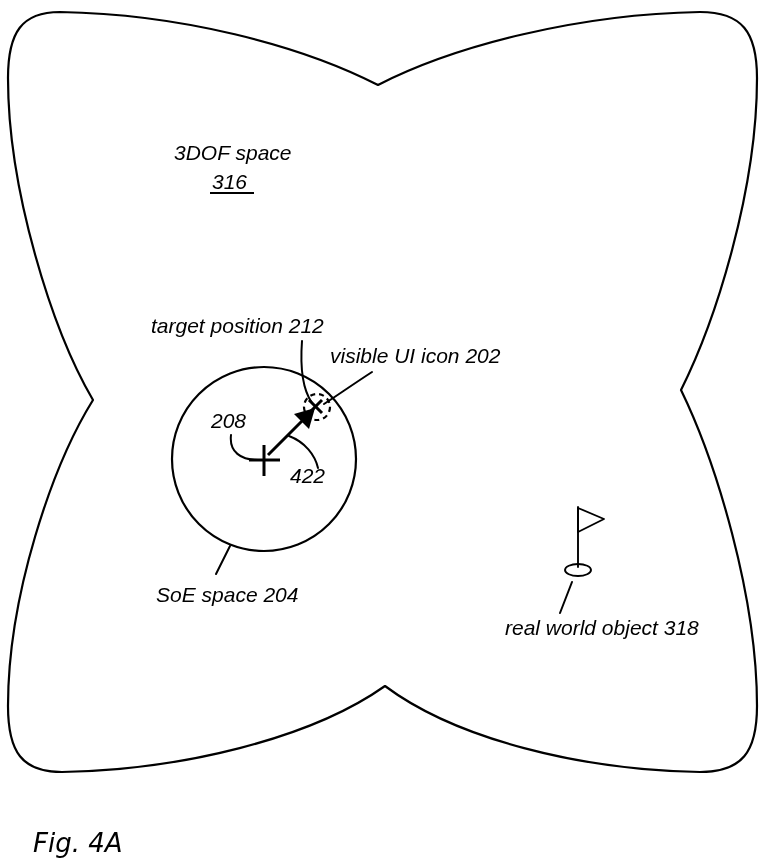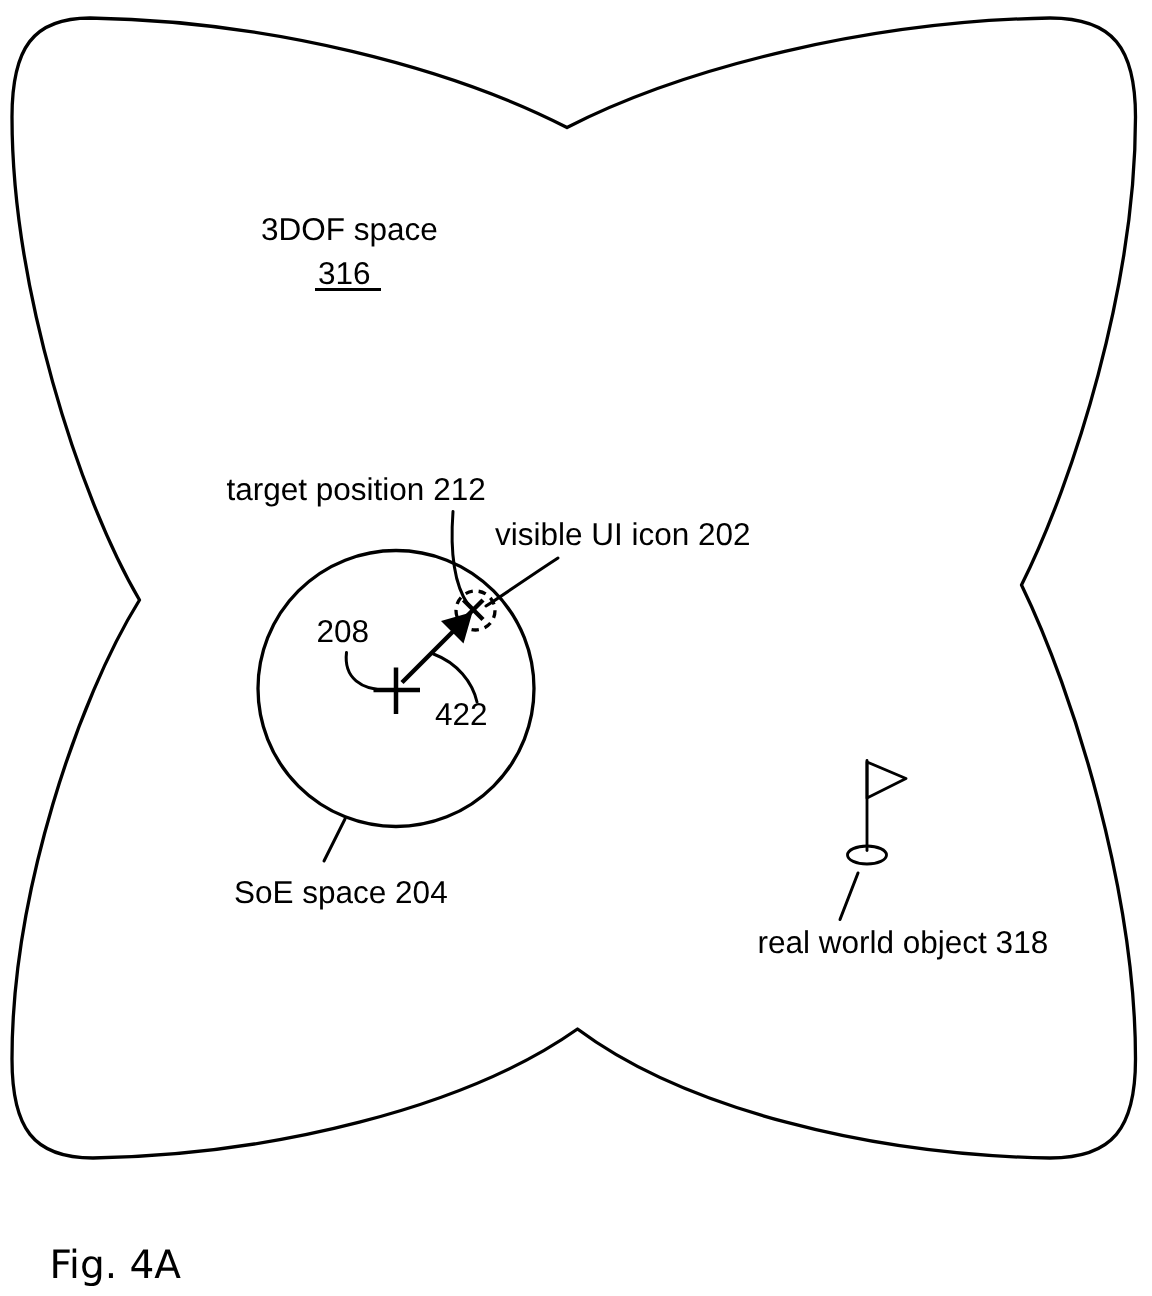--- a/index.html
+++ b/index.html
@@ -14,20 +14,21 @@
     overflow: hidden;
     font-family: "Liberation Sans", sans-serif;
     color: #000000;
   }
   #figure-root {
     position: absolute;
     left: 0;
     top: 0;
     width: 768px;
     height: 864px;
+    font-style: italic;
   }
   svg#figure-svg {
     position: absolute;
     left: 0;
     top: 0;
     width: 768px;
     height: 864px;
     display: block;
   }
   .fig-text {

